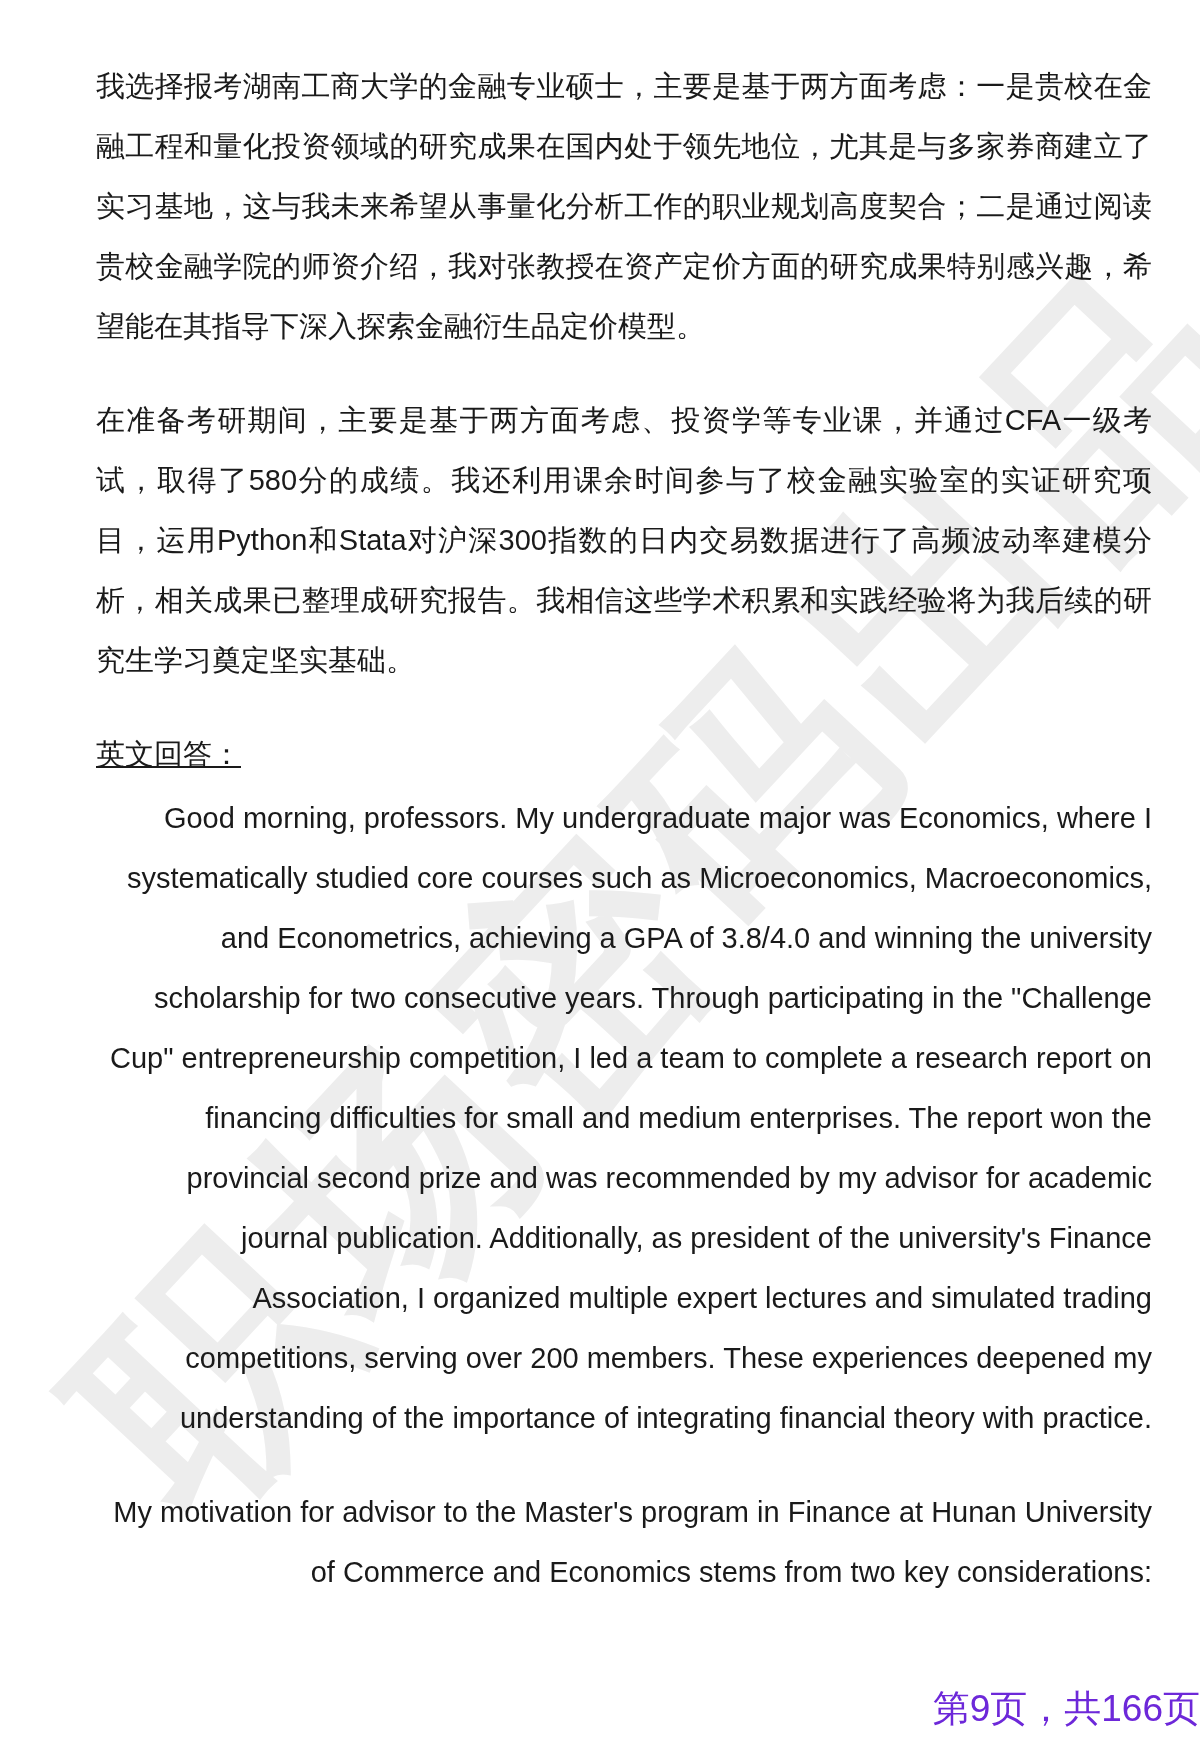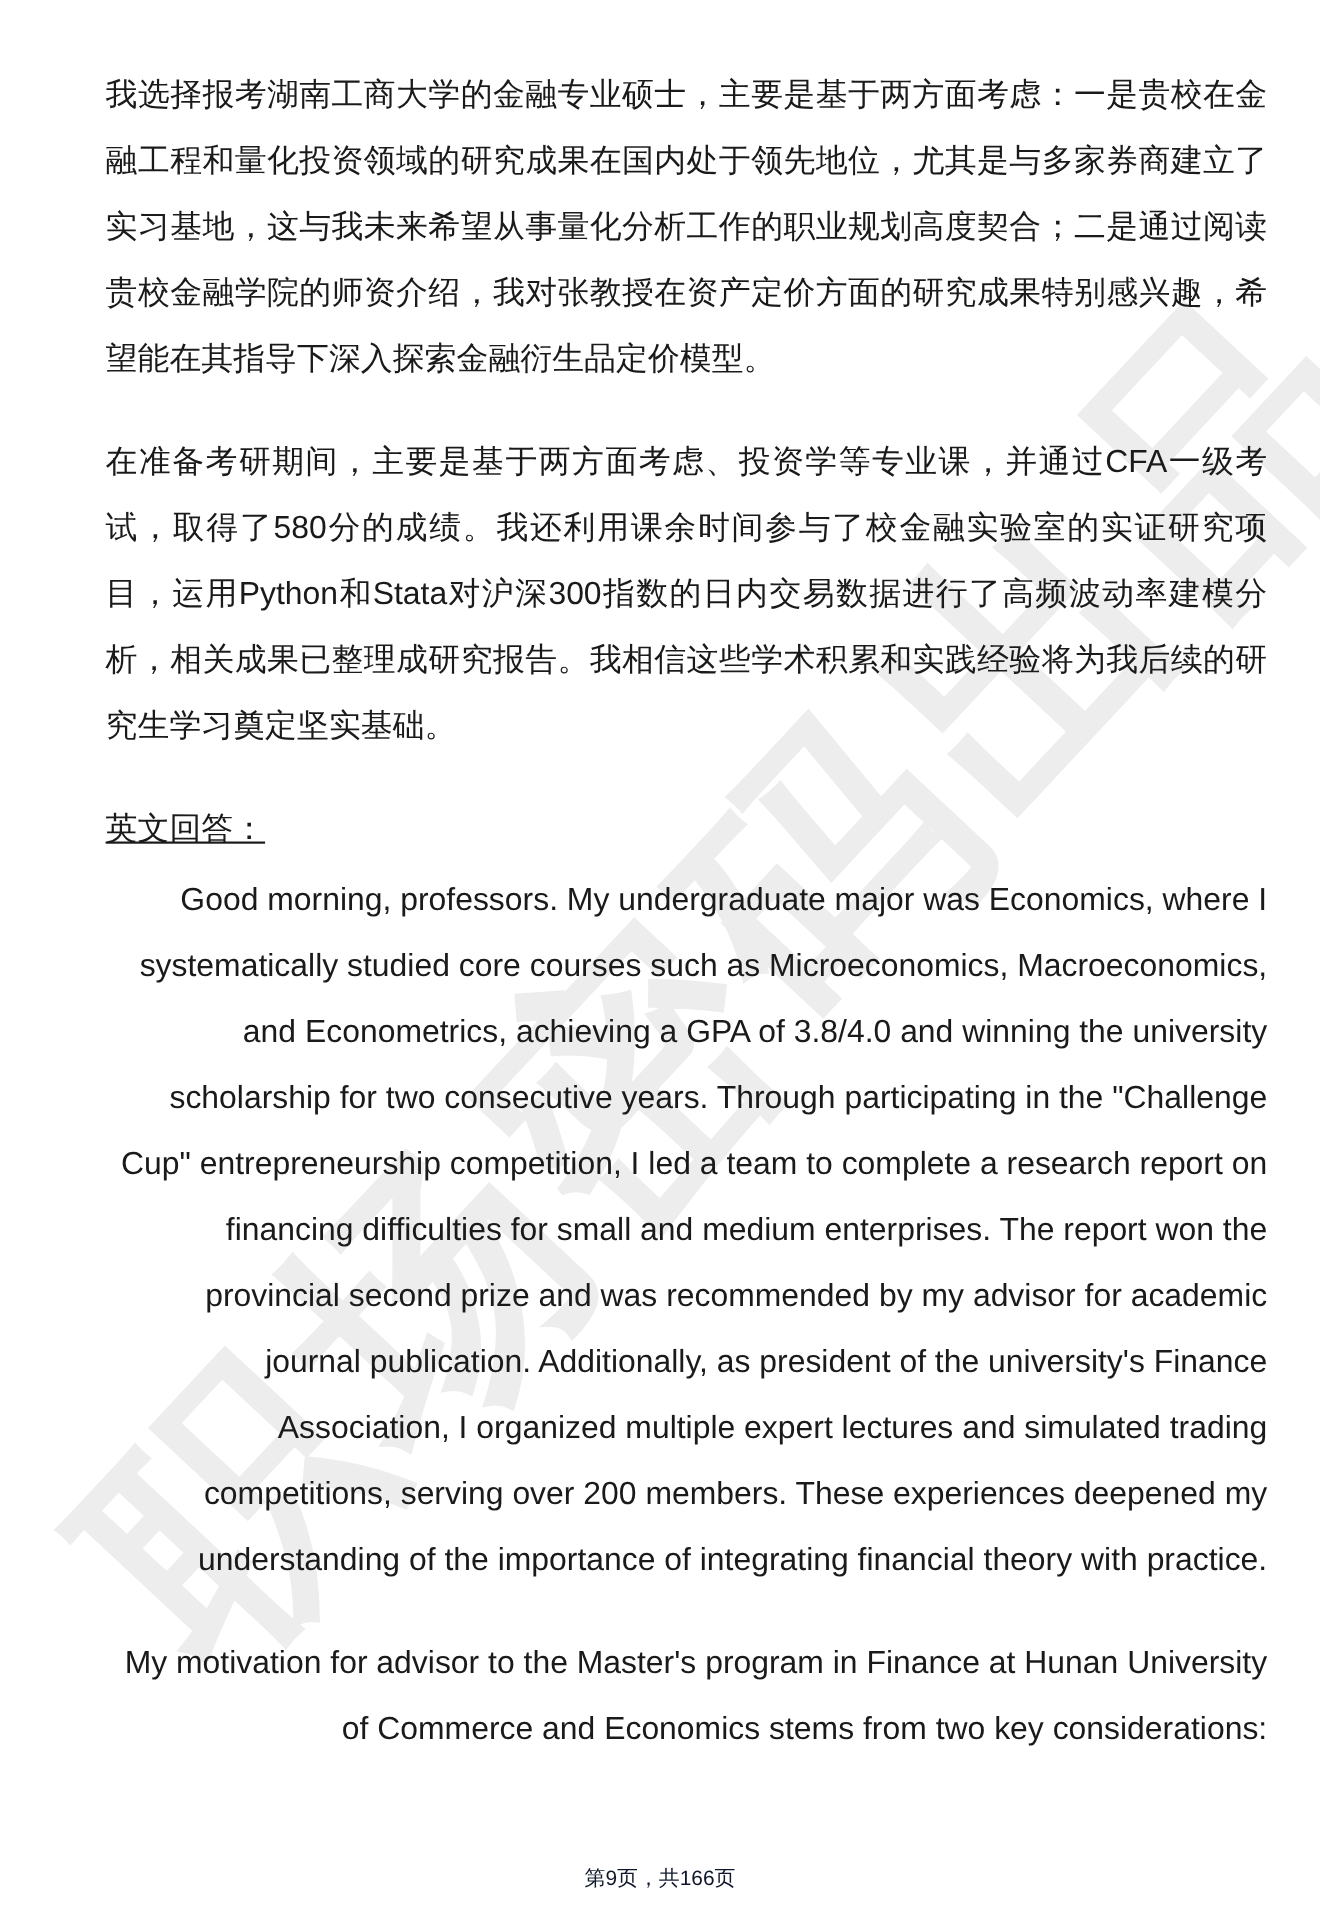--- a/index.html
+++ b/index.html
@@ -54,24 +54,24 @@
   }
   p.en {
     text-align: right;
   }
   .footer {
     position: absolute;
     z-index: 1;
     left: 0;
     right: 0;
     top: 1686px;
-    text-align: center;
-    font-size: 19px;
+    text-align: right;
+    font-size: 37px;
     line-height: 46px;
-    color: #0f172a;
+    color: #6d28d9;
   }
 </style>
 </head>
 <body>
 
 <div class="page" style="background: rgb(255, 255, 255); color: rgb(26, 26, 26);">
   <div class="watermark" style="color: rgb(237, 237, 237);">职场密码出品</div>
 
   <div class="content">
     <p class="zh">我选择报考湖南工商大学的金融专业硕士，主要是基于两方面考虑：一是贵校在金融工程和量化投资领域的研究成果在国内处于领先地位，尤其是与多家券商建立了实习基地，这与我未来希望从事量化分析工作的职业规划高度契合；二是通过阅读贵校金融学院的师资介绍，我对张教授在资产定价方面的研究成果特别感兴趣，希望能在其指导下深入探索金融衍生品定价模型。</p>

